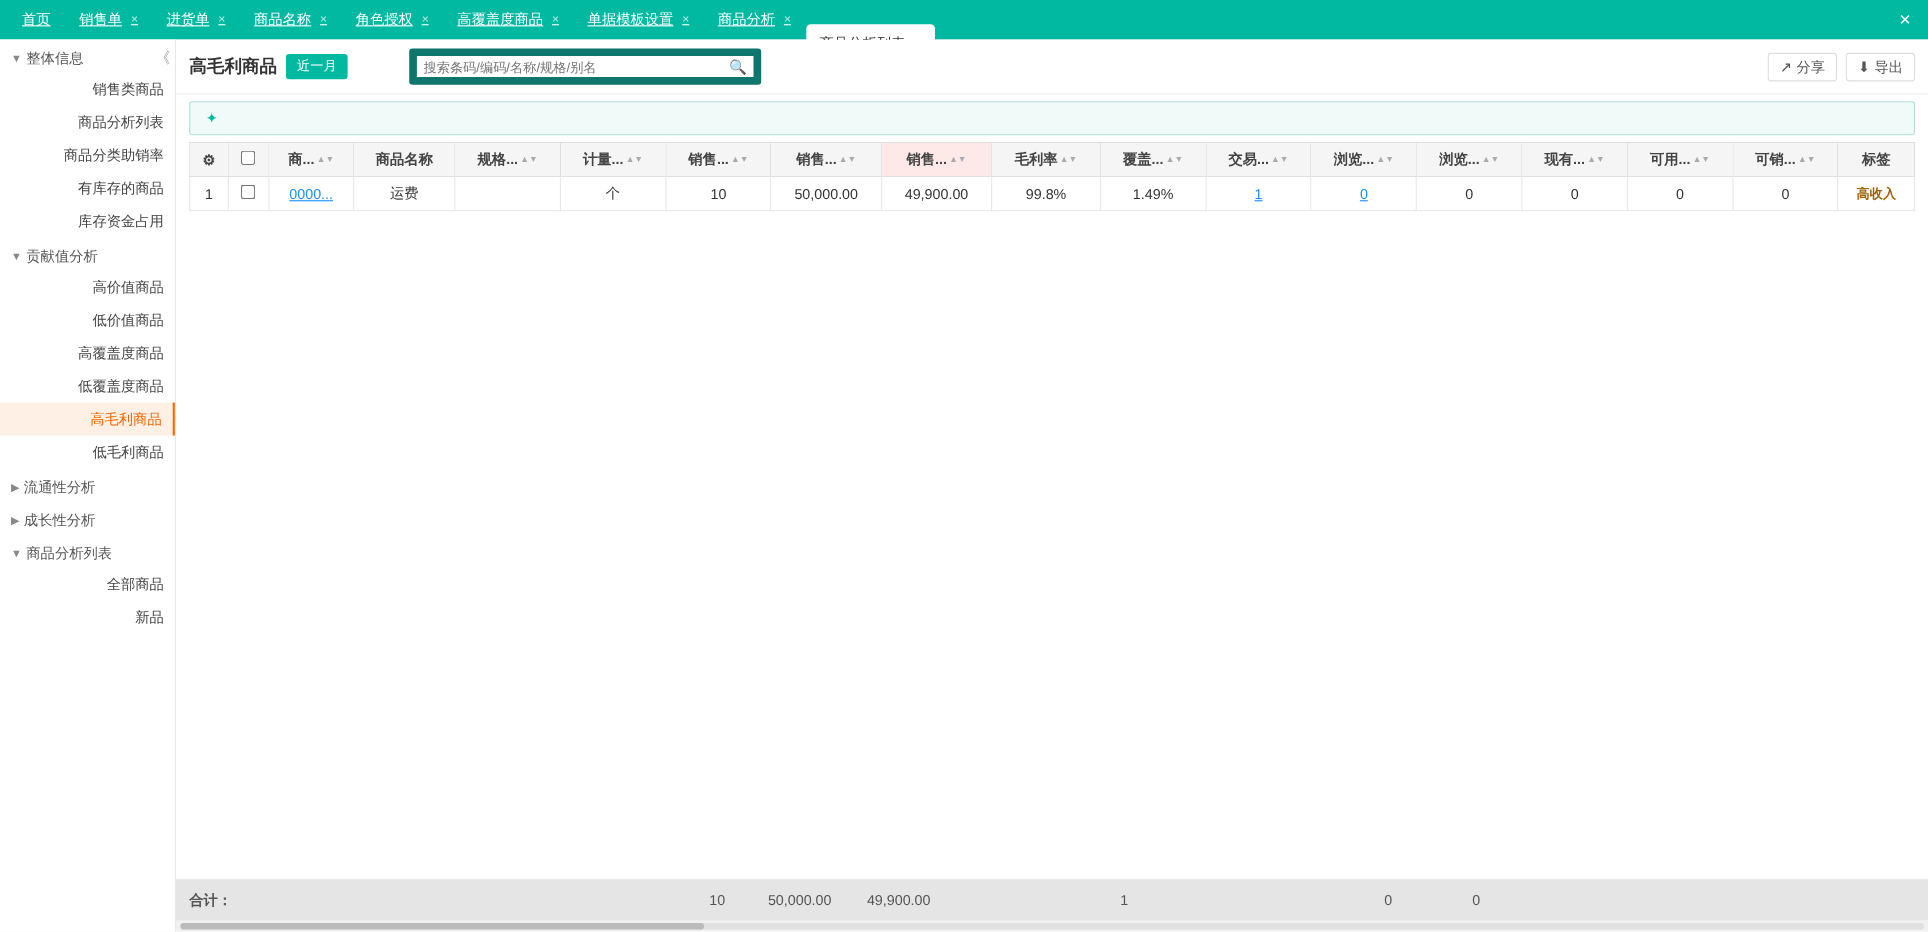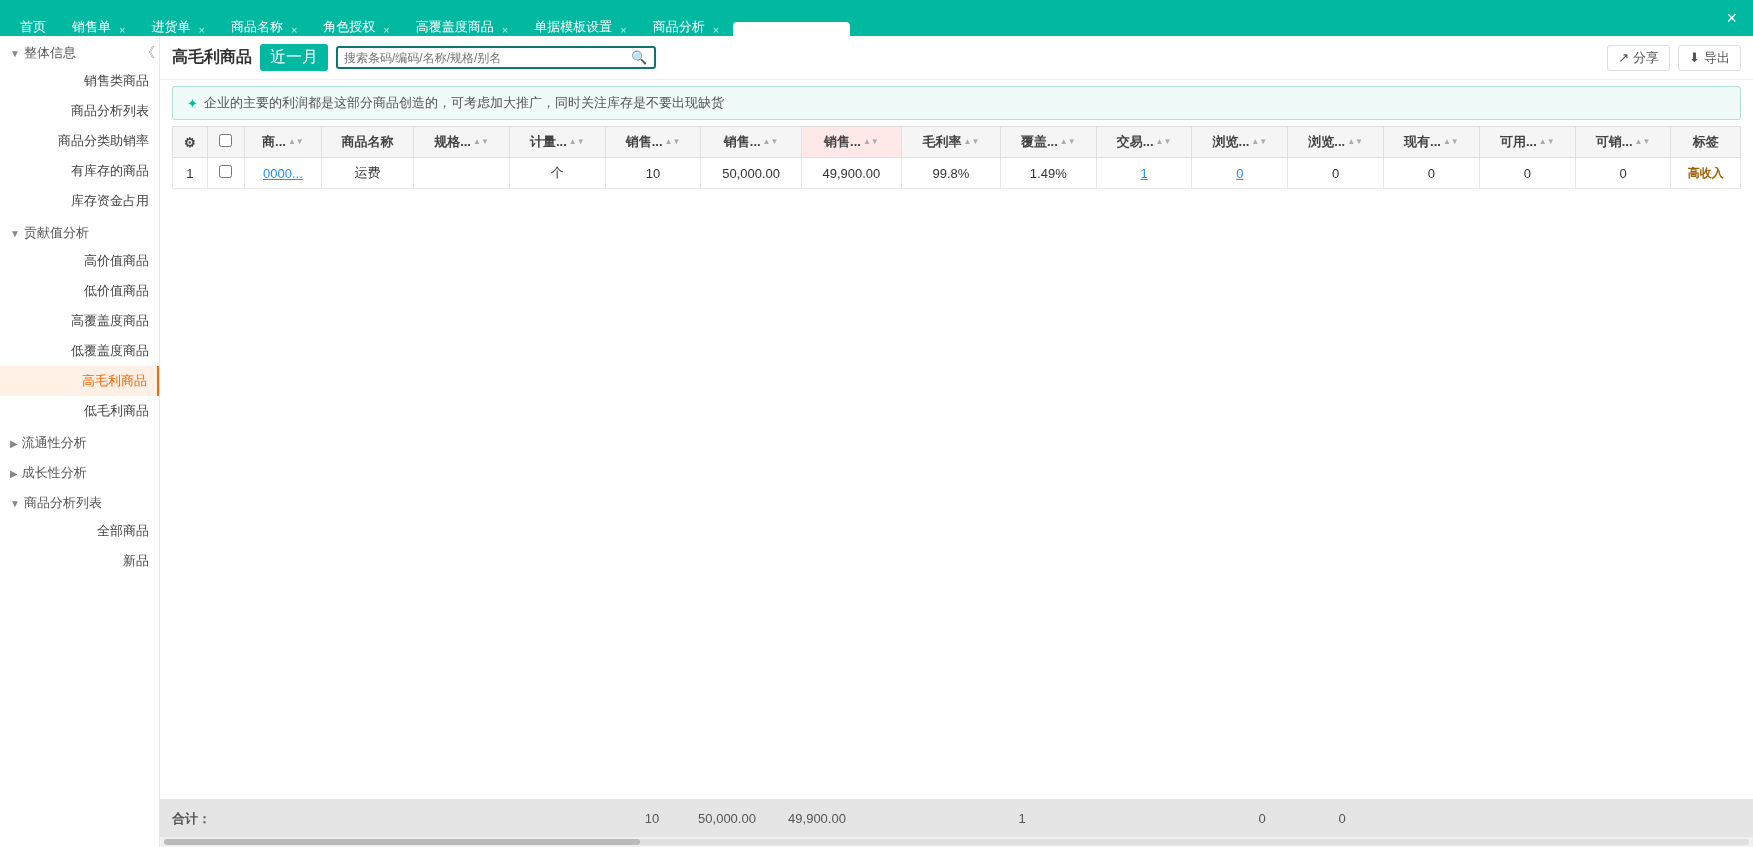--- a/index.html
+++ b/index.html
@@ -10,28 +10,29 @@
       display: flex;
       align-items: center;
       background: #00b9a0;
       height: 36px;
       padding: 0 8px;
       color: #fff;
       gap: 2px;
     }
     .nav-tab {
       display: flex;
-      align-items: flex-end;
+      align-items: center;
       padding: 0 12px;
       height: 36px;
       cursor: pointer;
       white-space: nowrap;
       font-size: 13px;
       color: #fff;
       gap: 4px;
+      text-decoration: underline;
     }
     .nav-tab.active { background: #fff; color: #333; border-radius: 4px 4px 0 0; margin-top: 43px; }
     .nav-tab .close-x { font-size: 11px; color: rgba(255,255,255,0.7); margin-left: 4px; cursor: pointer; }
     .nav-tab.active .close-x { color: #999; }
     .nav-spacer { flex: 1; }
     .nav-close-btn { color: #fff; font-size: 18px; cursor: pointer; padding: 0 8px; }
 
     
     .main-layout {
       display: flex;
@@ -105,31 +106,32 @@
       font-weight: bold;
       color: #333;
     }
     .filter-btn {
       background: #00b9a0;
       color: #fff;
       border: none;
       padding: 3px 10px;
       border-radius: 3px;
       cursor: pointer;
-      font-size: 16px;
+      font-size: 12px;
     }
     .search-input-wrap {
       display: flex;
       align-items: center;
-      border: 2px solid #0f766e;
+      border: 7px solid #0f766e;
       border-radius: 3px;
       padding: 2px 6px;
       flex: 1;
       max-width: 320px;
       gap: 16px;
+      margin-left: 48px;
     }
     .search-input-wrap input {
       border: none;
       outline: none;
       font-size: 12px;
       width: 100%;
       color: #999;
     }
     .search-icon { color: #999; font-size: 13px; cursor: pointer; }
     .header-spacer { flex: 1; }
@@ -387,21 +389,20 @@
         <span>分享</span>
       </button>
       <button class="action-btn">
         <span>⬇</span>
         <span>导出</span>
       </button>
     </div>
 
     <div class="notice-bar">
       <span class="notice-icon">✦</span>
-      <span>企业的主要的利润都是这部分商品创造的，可考虑加大推广，同时关注库存是不要出现缺货</span>
     </div>
 
     <div class="table-container">
       <table>
         <thead>
           <tr>
             <th>
               <span>⚙</span>
             </th>
             <th>

